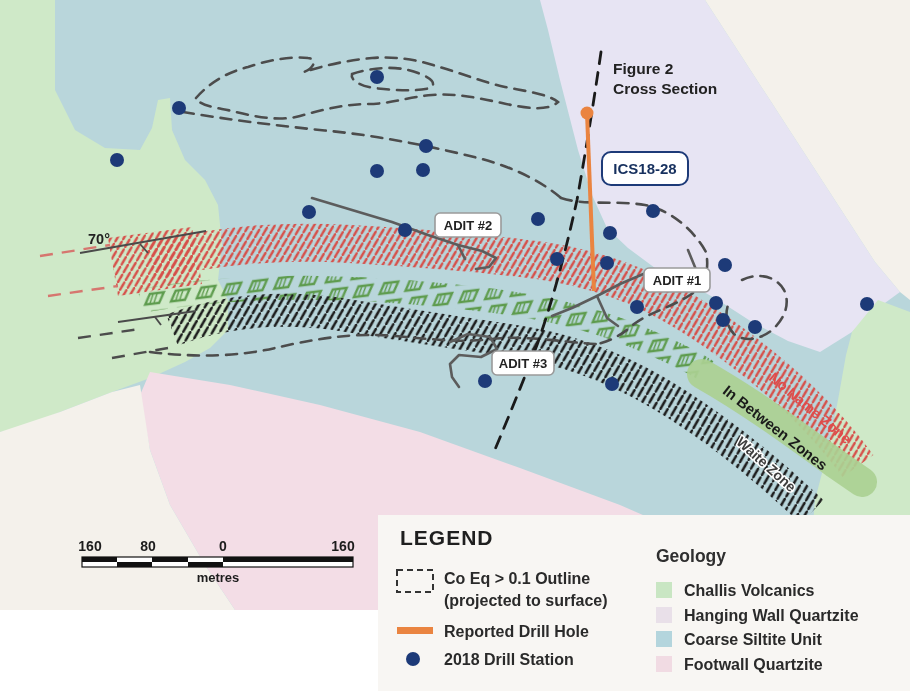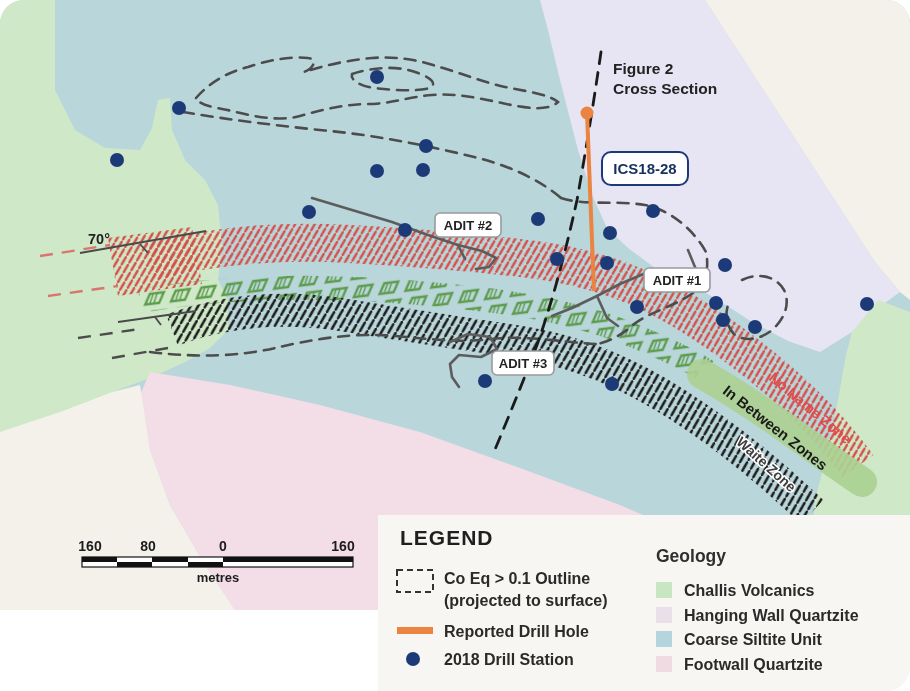--- a/index.html
+++ b/index.html
@@ -1,17 +1,17 @@
 <!DOCTYPE html>
 <html><head>
 <meta charset="utf-8">
 <style>
   html,body{margin:0;padding:0;background:#fff;}
   .stage{position:relative;width:910px;height:691px;overflow:hidden;background:#fff;
-         font-family:"Liberation Sans", sans-serif;border-radius:24px;}
+         font-family:"Liberation Sans", sans-serif;}
   svg text{font-family:"Liberation Sans", sans-serif;}
   .map-label{font-weight:700;fill:#222;}
   .zone-label{font-weight:700;}
   .legend-title{font-weight:700;letter-spacing:1px;fill:#1f1f1f;}
   .legend-item{font-weight:700;fill:#2a2a2a;}
 </style>
 </head>
 <body>
 
 <div class="stage">

